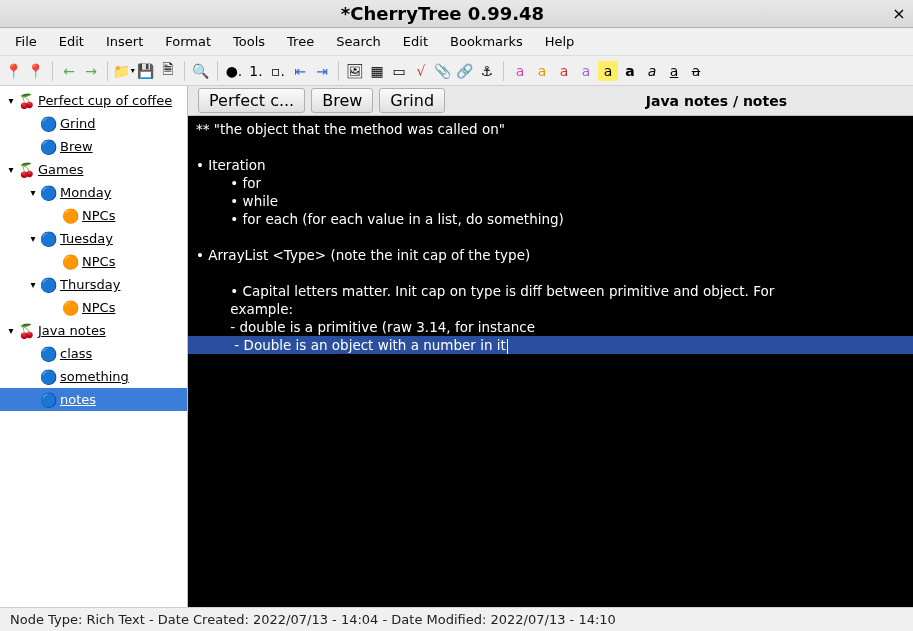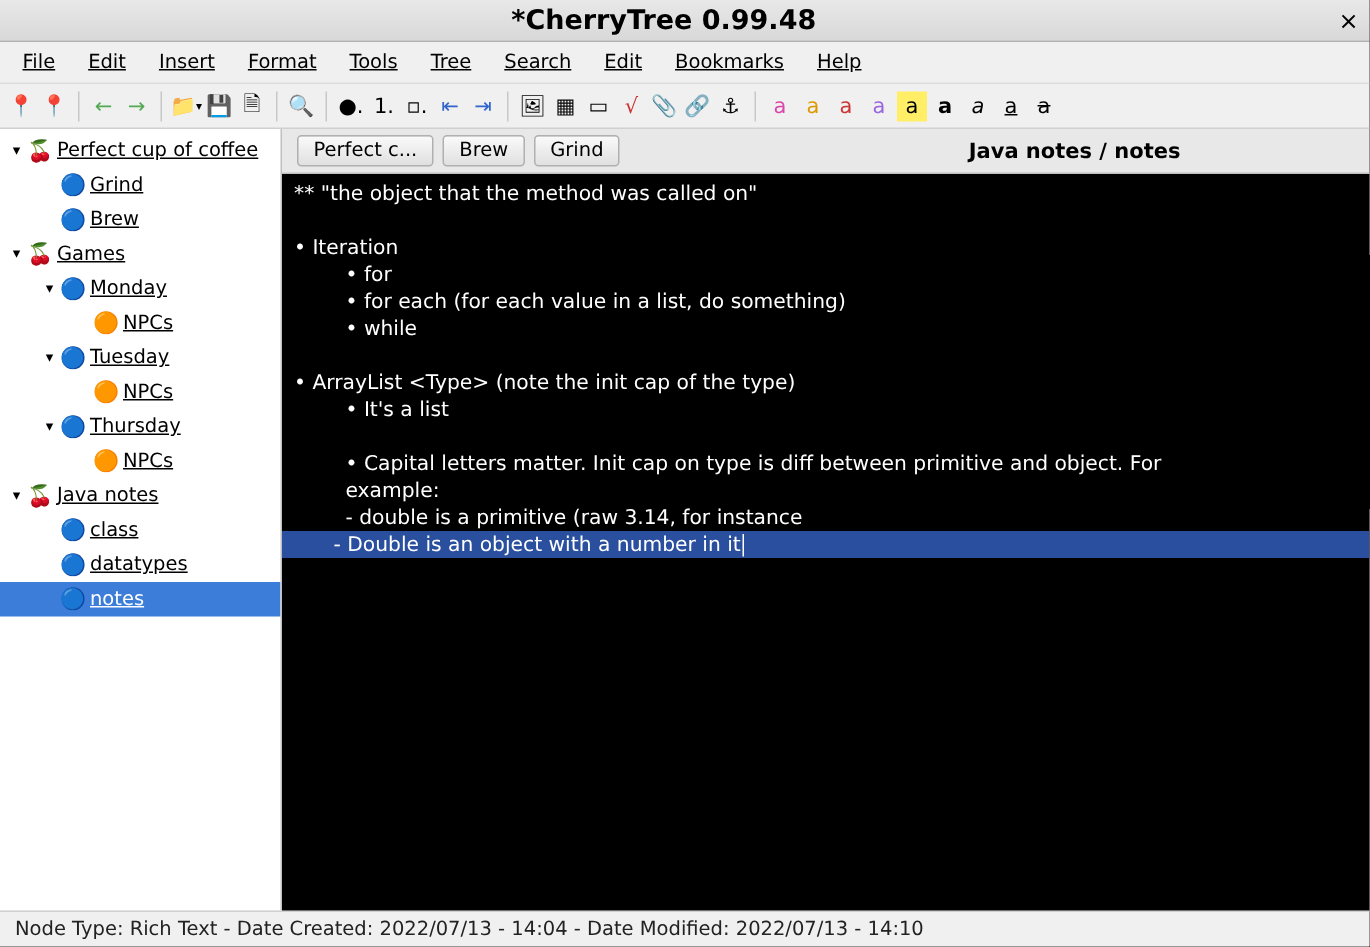--- a/index.html
+++ b/index.html
@@ -1,39 +1,39 @@
 <!DOCTYPE html>
 <html><head>
 <meta charset="utf-8">
 <style>
 * { box-sizing: border-box; margin: 0; padding: 0; }
 body { font-family: "DejaVu Sans", "Liberation Sans", sans-serif; font-size: 13px; width: 913px; height: 631px; background: #f0f0f0; display: flex; flex-direction: column; overflow: hidden; }
 .titlebar { display: flex; align-items: center; height: 28px; background: linear-gradient(#e8e8e8,#d8d8d8); border-bottom: 1px solid #b0b0b0; }
 .titlebar .title { flex: 1; text-align: center; font-weight: bold; font-size: 18px; }
 .titlebar .close { width: 28px; text-align: center; font-size: 16px; cursor: default; }
 .menubar { display: flex; gap: 4px; height: 28px; align-items: center; padding: 0 6px; background: #f0f0f0; border-bottom: 1px solid #dcdcdc; }
-.menubar span { padding: 3px 9px; cursor: default; text-decoration: underline; }
+.menubar span { padding: 3px 9px; cursor: default; }
 .toolbar { display: flex; align-items: center; height: 30px; padding: 0 4px; background: #f0f0f0; border-bottom: 1px solid #d0d0d0; gap: 2px; }
 .toolbar .ico { width: 20px; height: 20px; display: flex; align-items: center; justify-content: center; font-size: 14px; cursor: default; }
 .toolbar .sep { width: 1px; height: 20px; background: #c8c8c8; margin: 0 4px; }
 .main { flex: 1; display: flex; min-height: 0; }
 .tree { width: 188px; background: #fff; border-right: 1px solid #c0c0c0; overflow: auto; padding-top: 3px; font-size: 13px; }
 .tree .item { display: flex; align-items: center; height: 23px; cursor: default; white-space: nowrap; }
 .tree .exp { width: 14px; display: inline-flex; justify-content: center; font-size: 10px; }
 .tree .ic { width: 18px; font-size: 14px; text-align: center; }
 .tree .lbl { padding-left: 2px; text-decoration: underline; }
 .tree .item.sel { background: #3b7dd8; color: #fff; }
 .rightpane { flex: 1; display: flex; flex-direction: column; min-width: 0; }
 .headerrow { display: flex; align-items: center; height: 30px; background: #e8e8e8; border-bottom: 1px solid #c0c0c0; padding: 0 6px; gap: 4px; }
-.headerrow .btn { background: linear-gradient(#fafafa,#e0e0e0); border: 1px solid #b0b0b0; border-radius: 3px; padding: 2px 10px; font-size: 13px; cursor: default; }
+.headerrow .btn { background: linear-gradient(#fafafa,#e0e0e0); border: 1px solid #b0b0b0; border-radius: 3px; padding: 2px 10px; font-size: 16px; cursor: default; }
 .headerrow .spacer { flex: 1; }
 .headerrow .path { font-weight: bold; font-size: 14px; padding-right: 120px; }
 .editor { flex: 1; background: #000; color: #fff; font-family: "DejaVu Sans","Liberation Sans",sans-serif; font-size: 13.5px; line-height: 18px; padding: 4px 10px 0 8px; overflow: hidden; position: relative; }
 .editor .line { white-space: pre; }
-.editor .highlighted { background: #2a4f9e; display: block; margin: 0 -10px 0 -8px; padding: 0 10px 0 0; }
+.editor .highlighted { background: #2a4f9e; display: block; margin: 0 -10px 0 -8px; padding: 0 10px 0 12px; }
 .editor .cursor { display:inline-block; width:1px; height:15px; background:#fff; vertical-align:middle; margin-left:1px;}
 .statusbar { height: 24px; display: flex; align-items: center; padding: 0 10px; background: #f0f0f0; border-top: 1px solid #d0d0d0; font-size: 13px; color: #222; }
 </style>
 </head>
 <body>
 
 <div class="titlebar">
   <div class="title">*CherryTree 0.99.48</div>
   <div class="close">×</div>
 </div>
@@ -147,21 +147,21 @@
         <span class="lbl">Java notes</span>
       </div>
       <div class="item" style="padding-left: 26px;">
         <span class="exp"></span>
         <span class="ic">🔵</span>
         <span class="lbl">class</span>
       </div>
       <div class="item" style="padding-left: 26px;">
         <span class="exp"></span>
         <span class="ic">🔵</span>
-        <span class="lbl">datatypes</span>
+        <span class="lbl">something</span>
       </div>
       <div class="item sel" style="padding-left: 26px;">
         <span class="exp"></span>
         <span class="ic">🔵</span>
         <span class="lbl">notes</span>
       </div>
     </div>
   <div class="rightpane">
     <div class="headerrow">
       <div class="spacer" style="flex:0 0 0"></div>
@@ -171,25 +171,24 @@
           <span class="btn">Grind</span>
         </div>
       <div class="spacer"></div>
       <div class="path">Java notes / notes</div>
     </div>
     <div class="editor">
         <div class="line">** "the object that the method was called on"</div>
         <div class="line">&nbsp;</div>
         <div class="line">• Iteration</div>
         <div class="line">        • for</div>
+        <div class="line">        • while</div>
         <div class="line">        • for each (for each value in a list, do something)</div>
-        <div class="line">        • while</div>
         <div class="line">&nbsp;</div>
         <div class="line">• ArrayList &lt;Type&gt; (note the init cap of the type)</div>
-        <div class="line">        • It's a list</div>
         <div class="line">&nbsp;</div>
         <div class="line">        • Capital letters matter. Init cap on type is diff between primitive and object. For</div>
         <div class="line">        example:</div>
         <div class="line">        - double is a primitive (raw 3.14, for instance</div>
         <div class="line highlighted">        - Double is an object with a number in it<span class="cursor"></span></div>
       </div>
   </div>
 </div>
 
 <div class="statusbar">

